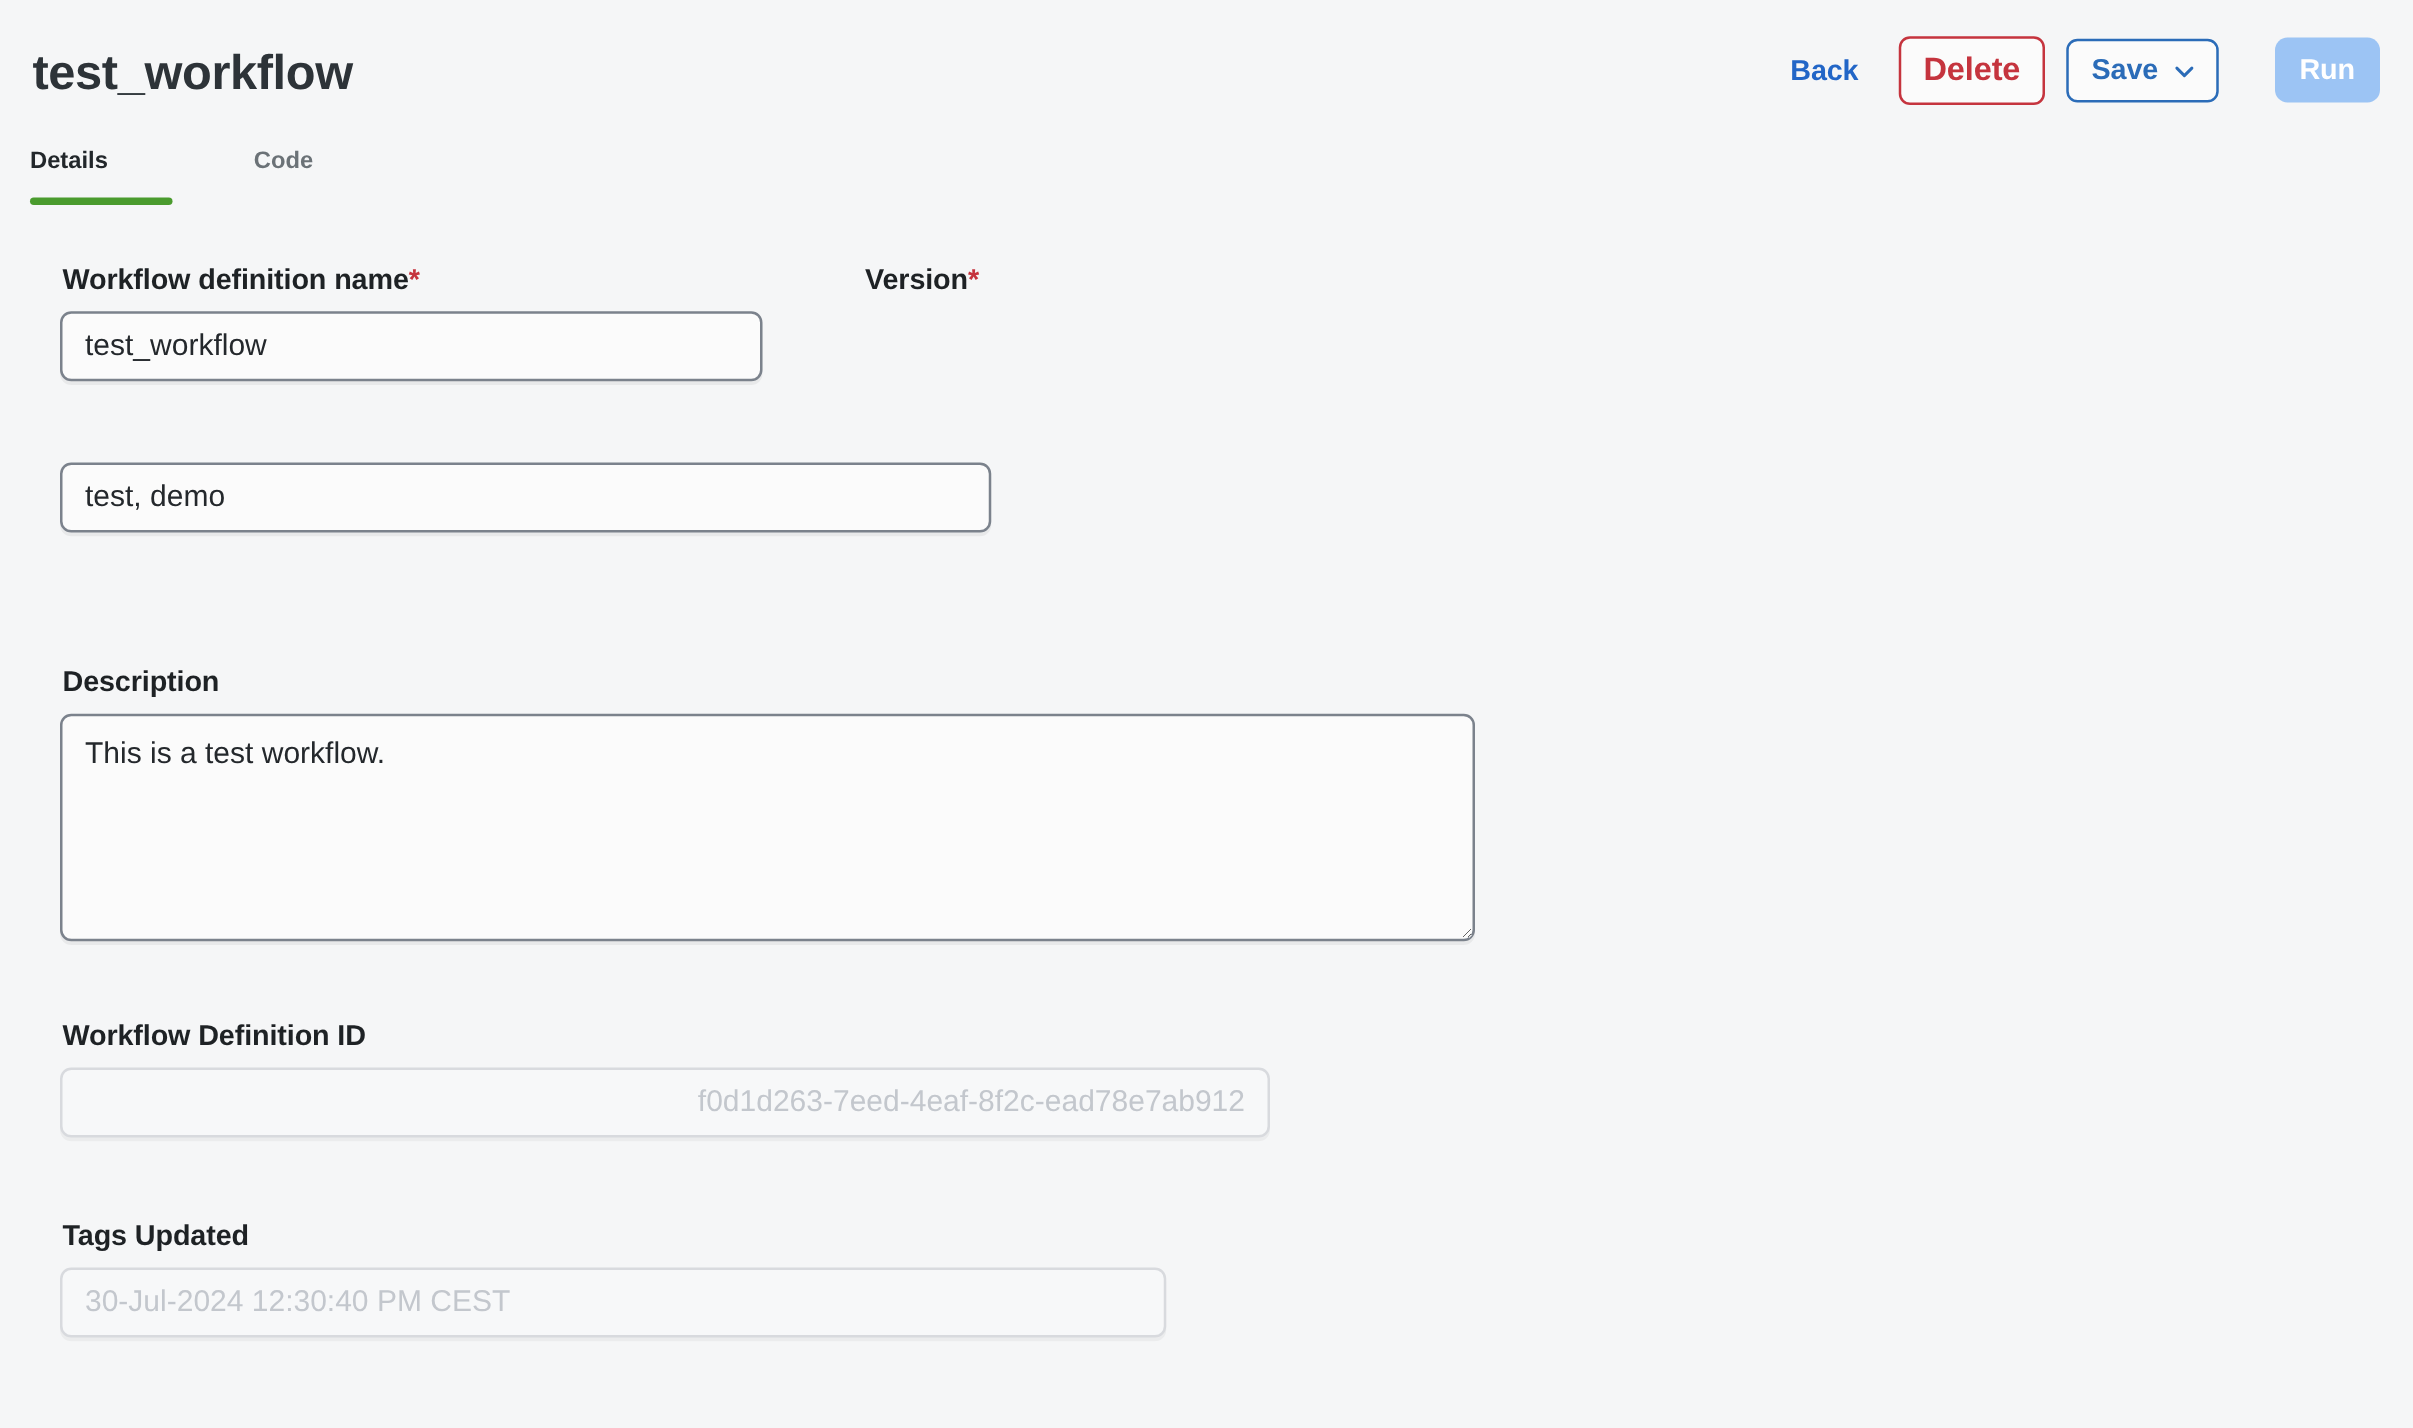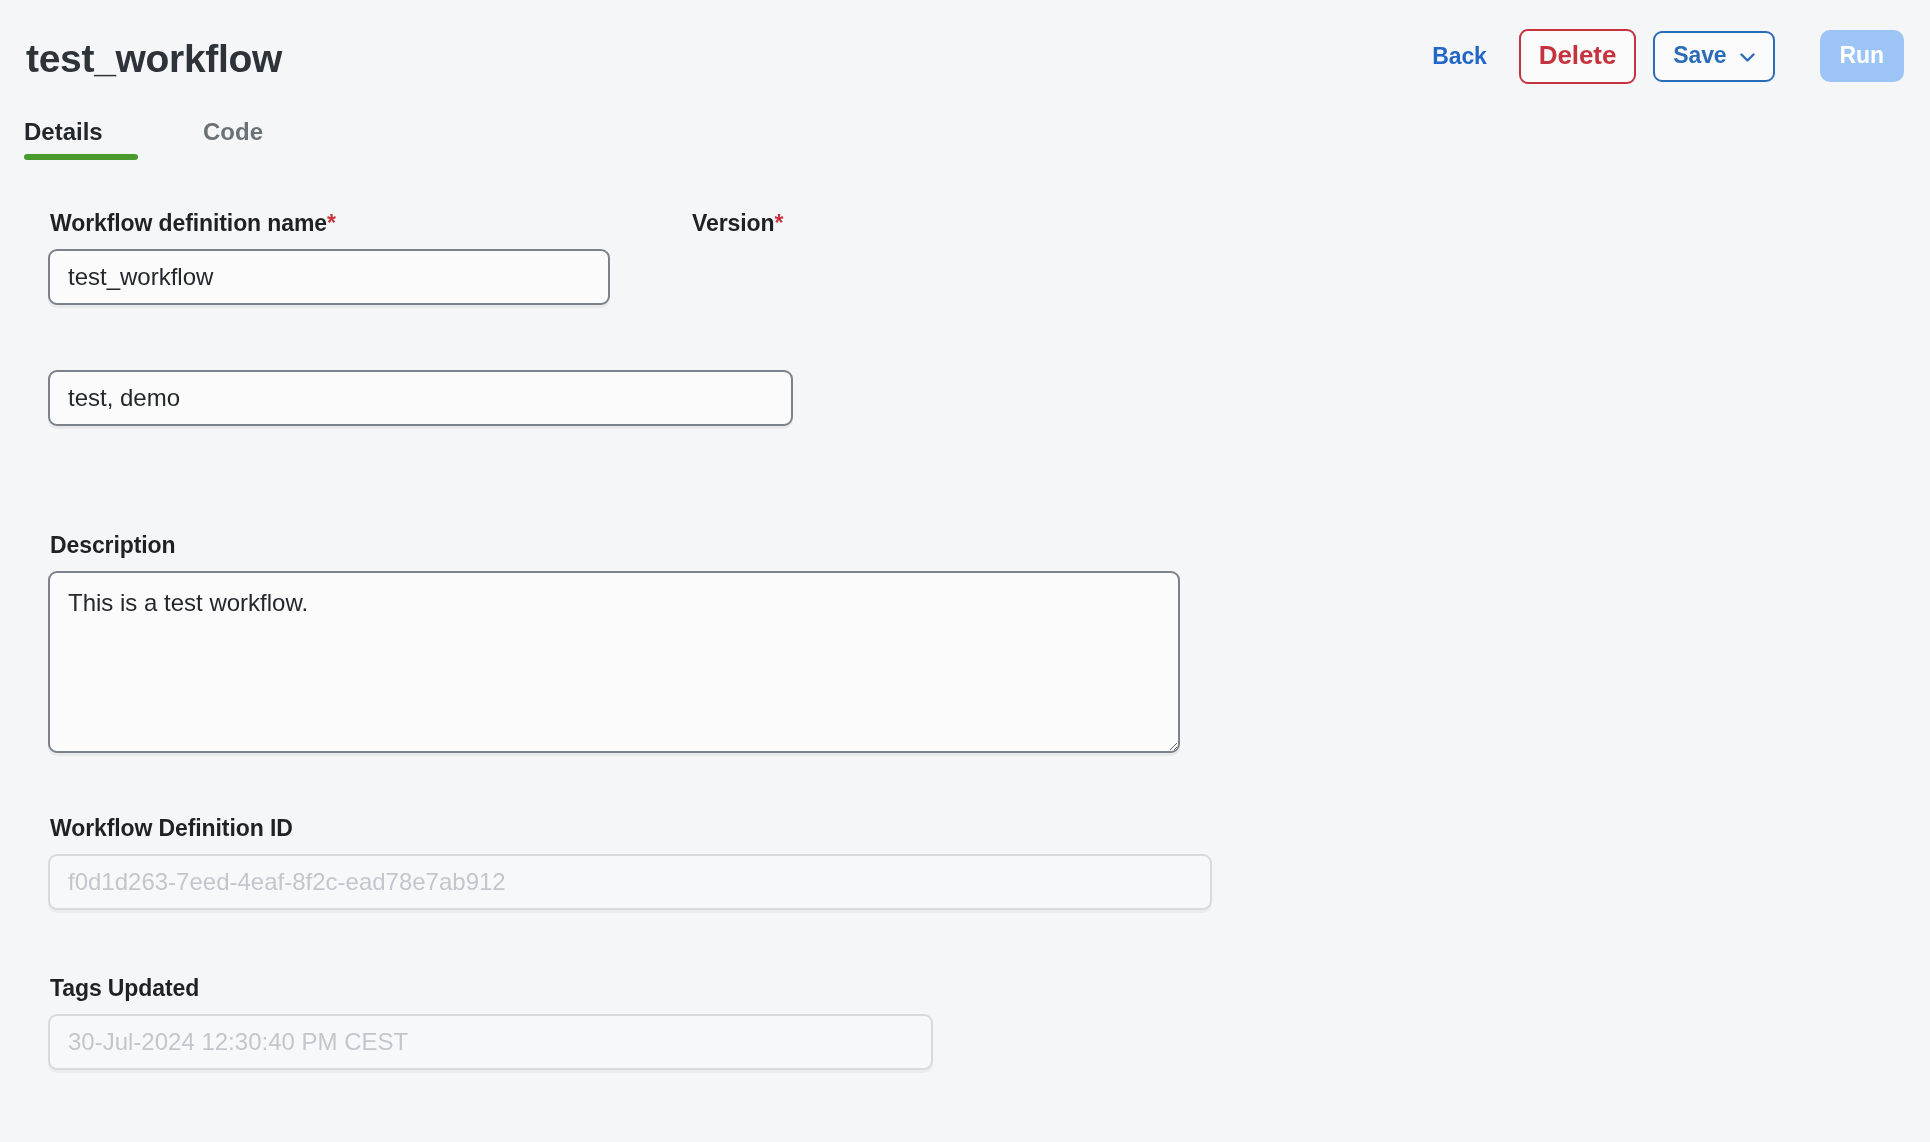--- a/index.html
+++ b/index.html
@@ -108,23 +108,23 @@
 
   
   .tabs {
     position: absolute;
     top: 118px;
     left: 24px;
     display: flex;
     align-items: flex-start;
   }
   .tab {
-    font-size: 24px;
-    font-weight: bold;
-    padding: 0 0 14px 0;
+    font-size: 19px;
+    font-weight: bold;
+    padding: 0 0 24px 0;
     cursor: pointer;
     background: none;
     border: none;
     font-family: inherit;
     position: relative;
   }
   .tab-details { color: #22272b; width: 114px; text-align: left; }
   .tab-code { color: #6b7277; margin-left: 65px; }
   .tab-underline {
     position: absolute;
@@ -241,21 +241,21 @@
       <input class="input" type="text" style="width: 745px;" value="test, demo">
     </div>
 
     <div class="row" style="top:322px; left:48px; width:1235px;">
       <label class="field-label">Description</label>
       <textarea class="textarea" style="width: 1132px; height: 182px;">This is a test workflow.</textarea>
     </div>
 
     <div class="row" style="top:605px; left:48px; width:1100px;">
       <label class="field-label">Workflow Definition ID</label>
-      <input class="input-disabled" type="text" readonly="" style="width: 1164px;" placeholder="f0d1d263-7eed-4eaf-8f2c-ead78e7ab912">
+      <input class="input-disabled" type="text" readonly="" style="width: 968px; text-align: right;" placeholder="f0d1d263-7eed-4eaf-8f2c-ead78e7ab912">
     </div>
 
     <div class="row" style="top:765px; left:48px; width:885px;">
       <label class="field-label">Tags Updated</label>
       <input class="input-disabled" type="text" readonly="" style="width: 885px;" placeholder="30-Jul-2024 12:30:40 PM CEST">
     </div>
 
   </div>
 </div>
 

